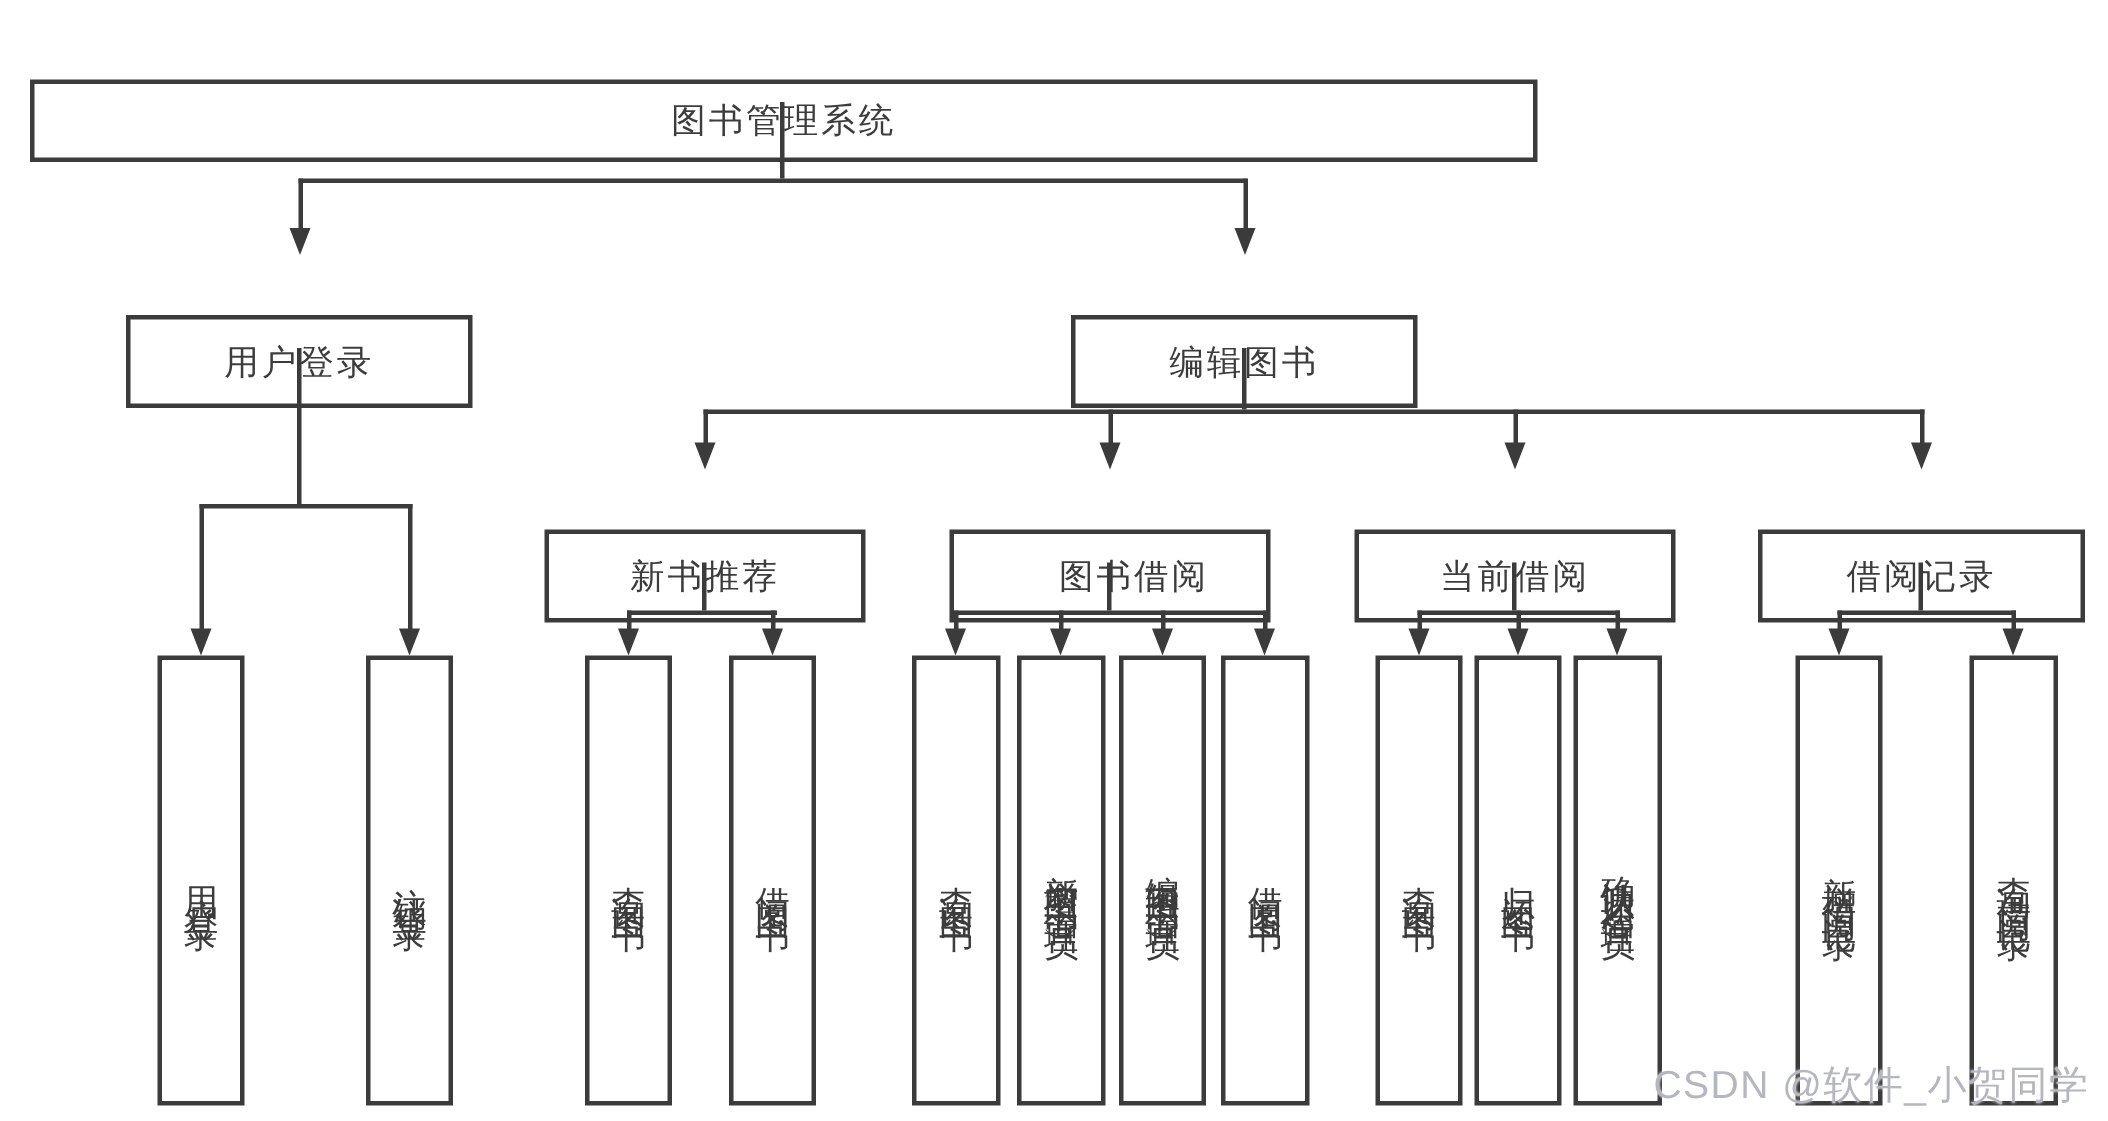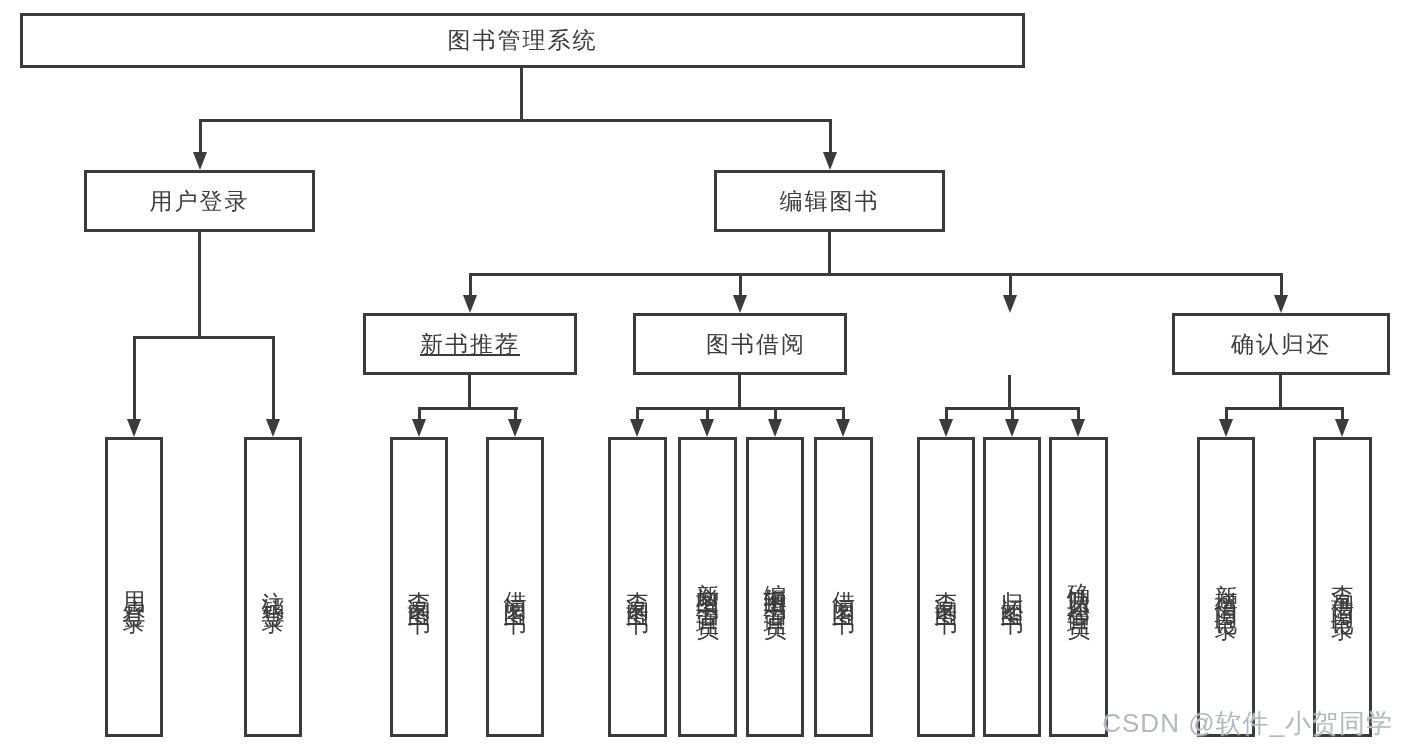--- a/index.html
+++ b/index.html
@@ -10,21 +10,21 @@
   html,body{margin:0;padding:0;background:var(--bg);}
   .canvas{
     position:relative;width:1405px;height:747px;background:var(--bg);
     font-family:"Liberation Sans","DejaVu Sans",sans-serif;
     color:var(--text);overflow:hidden;
   }
   .box{
     position:absolute;box-sizing:border-box;background:#fff;
     border:3px solid var(--line);
     display:flex;align-items:center;justify-content:center;
-    font-size:23px;letter-spacing:2px;color:var(--text);
+    font-size:23px;letter-spacing:2px;color:var(--text);margin-top:40px;
   }
   .vbox{
     position:absolute;box-sizing:border-box;background:#fff;
     border:3px solid var(--line);
     display:flex;align-items:center;justify-content:center;
     writing-mode:vertical-rl;text-orientation:mixed;
     font-size:23px;letter-spacing:7px;line-height:1;color:var(--text);
     text-align:center;
   }
   .hl,.vl{position:absolute;background:var(--line);}
@@ -44,23 +44,24 @@
 </head>
 <body>
 
 <div class="canvas">
 
   <div class="box" style="left:20px;top:13px;width:1005px;height:55px;">图书管理系统</div>
 
   <div class="box" style="left:84px;top:170px;width:231px;height:62px;">用户登录</div>
   <div class="box" style="left:714px;top:170px;width:231px;height:62px;">编辑图书</div>
 
-  <div class="box" style="left:363px;top:313px;width:214px;height:62px;text-decoration:underline;">新书推荐</div>
+  <div class="box" style="left:363px;top:313px;width:214px;height:62px;">新书推荐</div>
   <div class="box" style="left:633px;top:313px;width:214px;height:62px;padding-left:32px;">图书借阅</div>
-  <div class="box" style="left:1172px;top:313px;width:218px;height:62px;">确认归还</div>
+  <div class="box" style="left:903px;top:313px;width:214px;height:62px;">当前借阅</div>
+  <div class="box" style="left:1172px;top:313px;width:218px;height:62px;">借阅记录</div>
 
   <div class="vbox" style="left:105px;top:437px;width:58px;height:300px;">用户登录</div>
   <div class="vbox" style="left:244px;top:437px;width:58px;height:300px;">注销登录</div>
 
   <div class="vbox" style="left:390px;top:437px;width:58px;height:300px;">查询图书</div>
   <div class="vbox" style="left:486px;top:437px;width:58px;height:300px;">借阅图书</div>
 
   <div class="vbox" style="left:608px;top:437px;width:59px;height:300px;">查询图书</div>
   <div class="vbox" style="left:678px;top:437px;width:59px;height:300px;letter-spacing:5px;">新增图书（管理员）</div>
   <div class="vbox" style="left:746px;top:437px;width:58px;height:300px;letter-spacing:5px;">编辑图书（管理员）</div>

